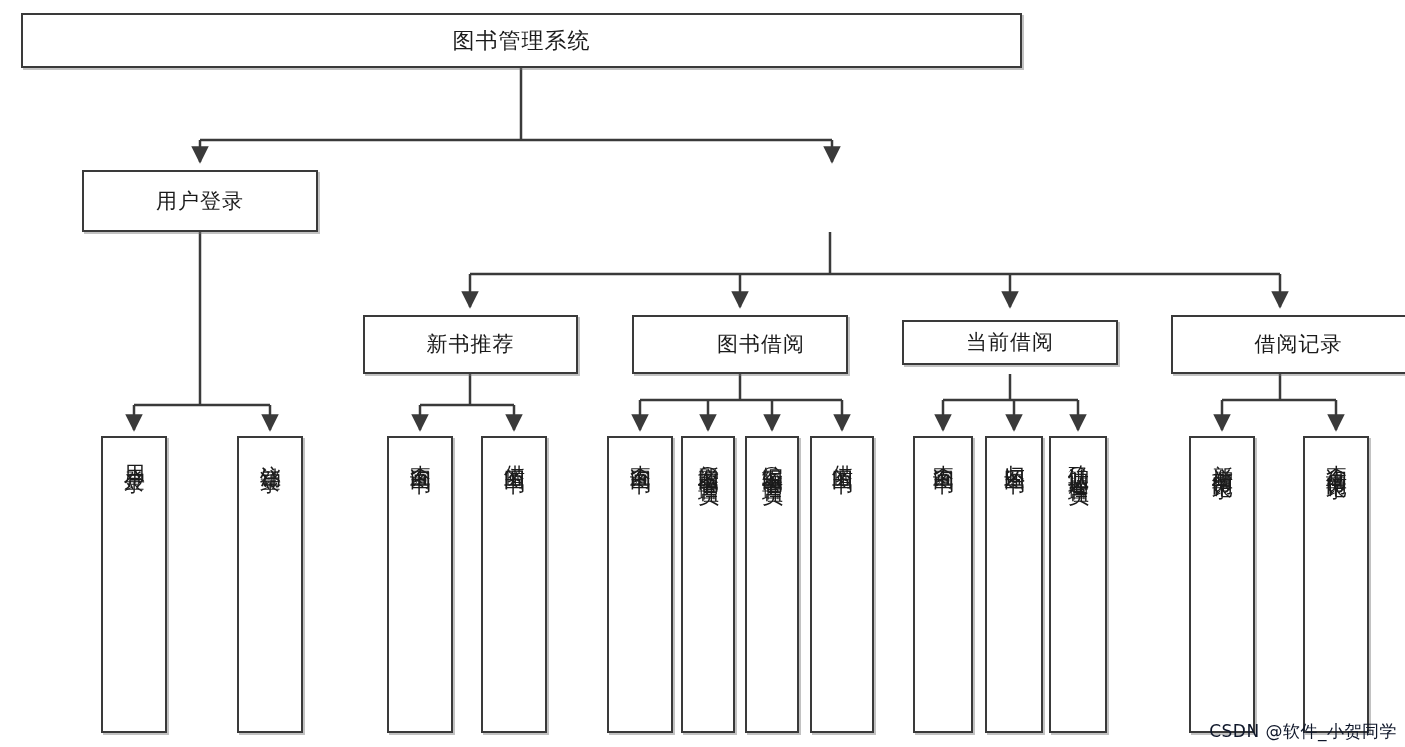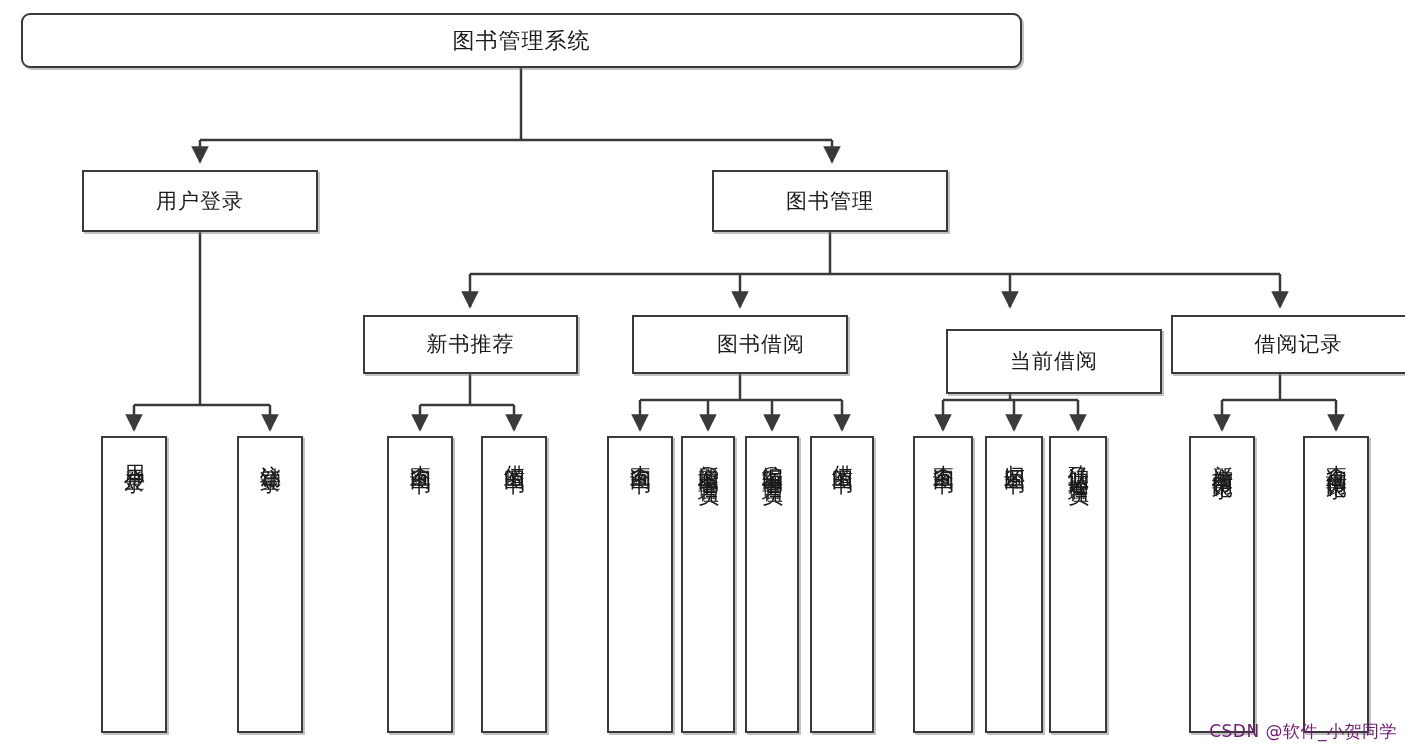--- a/index.html
+++ b/index.html
@@ -54,21 +54,21 @@
     letter-spacing:3px;
     line-height:1;
     white-space:nowrap;
     display:block;
   }
   .watermark{
     position:absolute;
     right:8px;
     bottom:4px;
     font-size:17px;
-    color:#701a75;
+    color:#0f172a;
     letter-spacing:0.5px;
     white-space:nowrap;
     font-family:"DejaVu Sans","Liberation Sans",sans-serif;
   }
 </style>
 </head>
 <body>
 
 <div id="diagram">
 
@@ -115,38 +115,35 @@
       <path d="M 1014 400 L 1014 430" marker-end="url(#arrow)"></path>
       <path d="M 1078 400 L 1078 430" marker-end="url(#arrow)"></path>
 
       <path d="M 1280 374 L 1280 400"></path>
       <path d="M 1222 400 L 1336 400"></path>
       <path d="M 1222 400 L 1222 430" marker-end="url(#arrow)"></path>
       <path d="M 1336 400 L 1336 430" marker-end="url(#arrow)"></path>
     </g>
   </svg>
 
-  <div class="node root" style="left:21px;top:13px;width:1001px;height:55px;border-radius:9px;">
+  <div class="node root" style="left:21px;top:13px;width:1001px;height:55px;">
     <span class="label">图书管理系统</span>
   </div>
 
   <div class="node lvl2" style="left:82px;top:170px;width:236px;height:62px;">
     <span class="label">用户登录</span>
-  </div>
-  <div class="node lvl2" style="left:712px;top:170px;width:236px;height:62px;">
-    <span class="label">图书管理</span>
   </div>
 
   <div class="node lvl3" style="left:363px;top:315px;width:215px;height:59px;justify-content:center;">
     <span class="label">新书推荐</span>
   </div>
   <div class="node lvl3" style="left:632px;top:315px;width:216px;height:59px;padding-left:42px;">
     <span class="label">图书借阅</span>
   </div>
-  <div class="node lvl3" style="left:902px;top:329px;width:216px;height:65px;margin-left:44px;">
+  <div class="node lvl3" style="left:902px;top:320px;width:216px;height:45px;">
     <span class="label">当前借阅</span>
   </div>
   <div class="node lvl3" style="left:1171px;top:315px;width:255px;height:59px;">
     <span class="label">借阅记录</span>
   </div>
 
   <div class="node leaf" style="left:101px;top:436px;width:66px;height:297px;">
     <span class="label">用户登录</span>
   </div>
   <div class="node leaf" style="left:237px;top:436px;width:66px;height:297px;">

